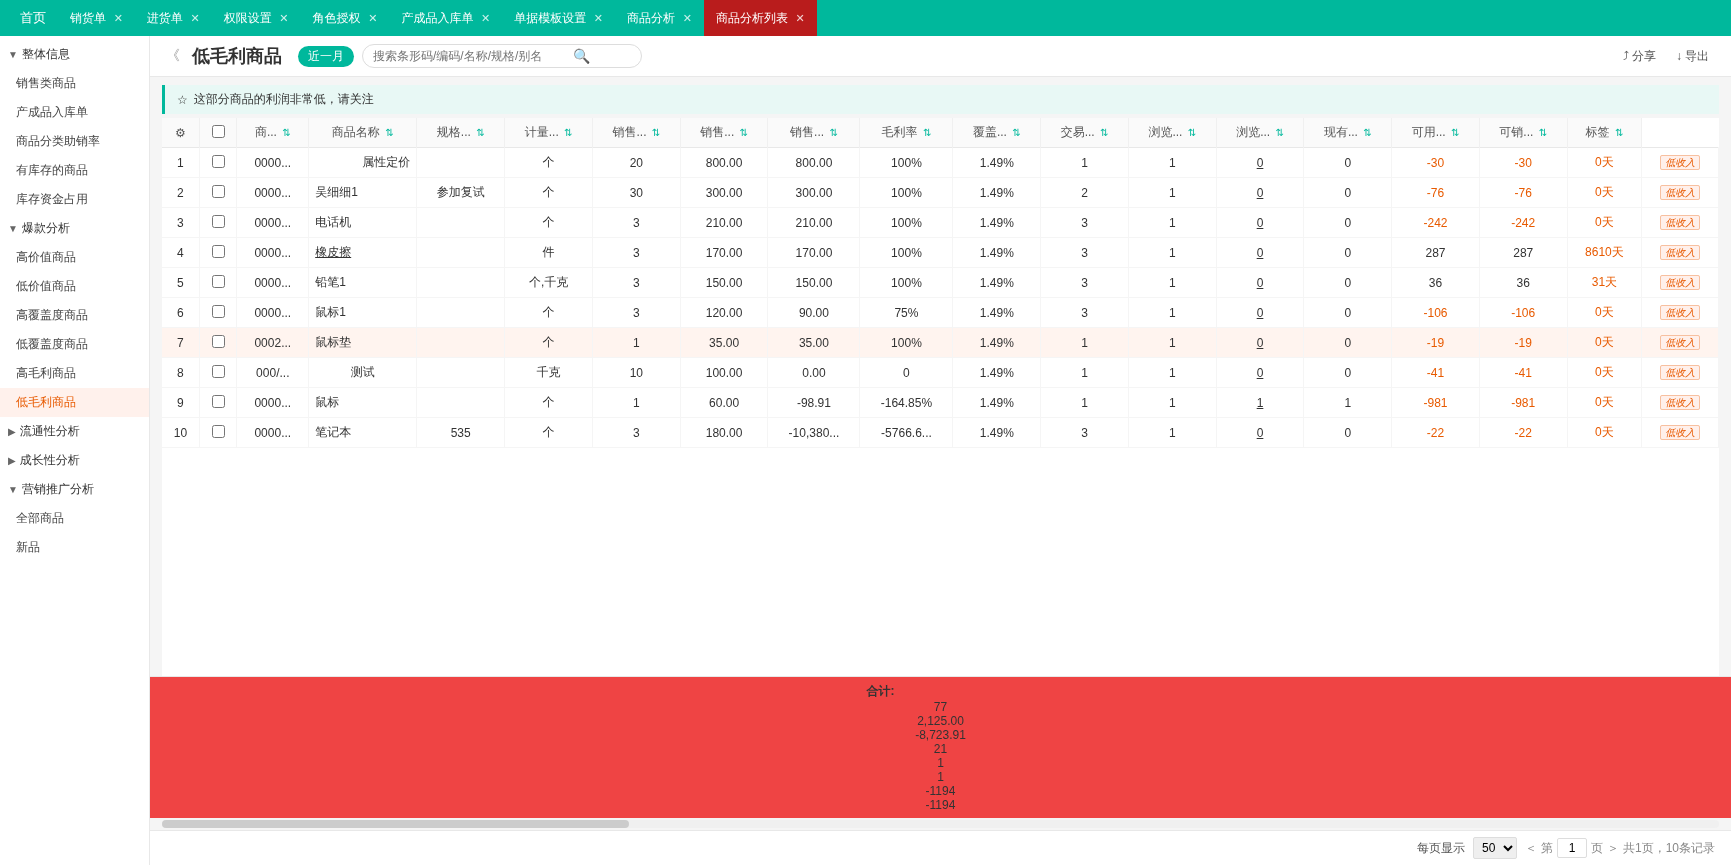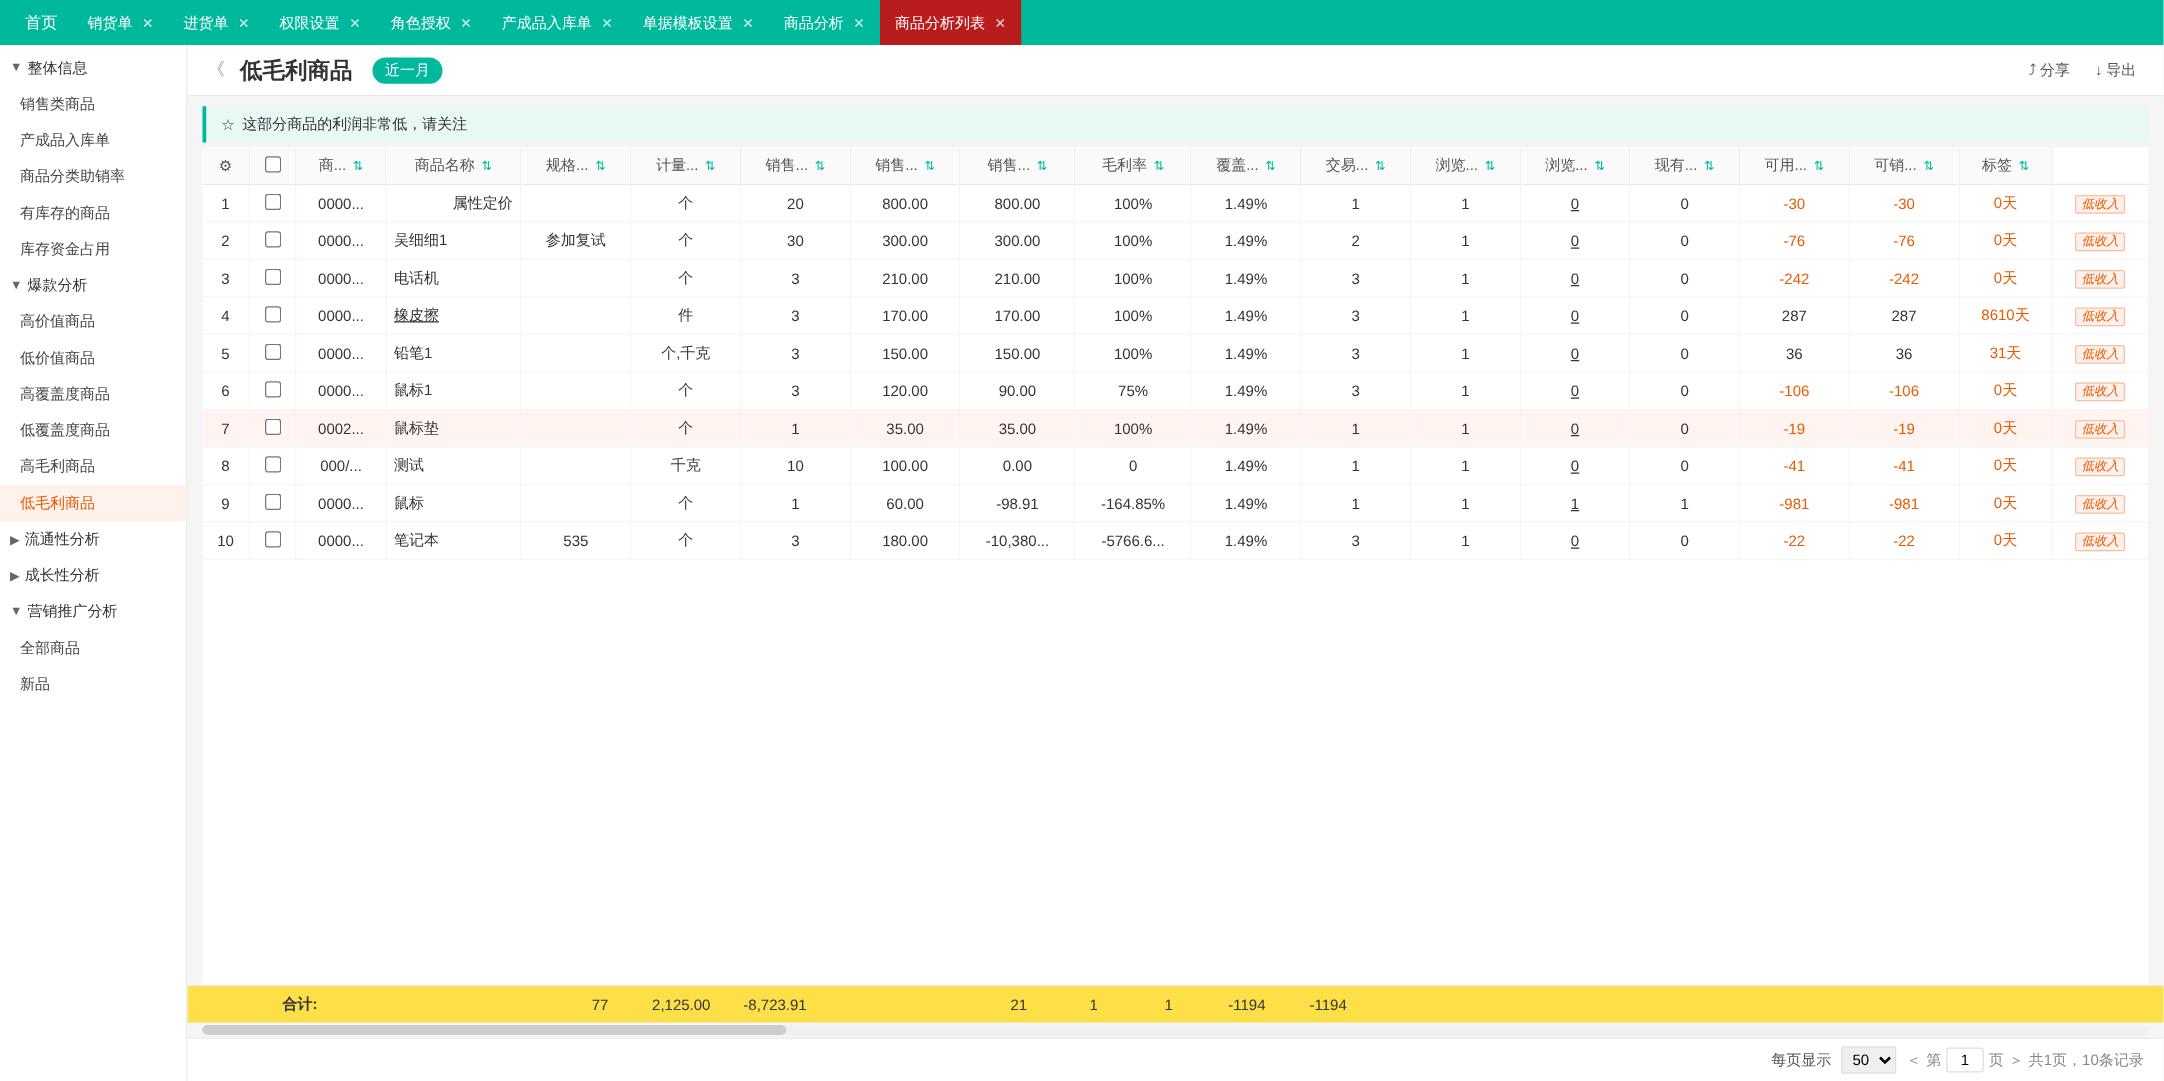--- a/index.html
+++ b/index.html
@@ -310,20 +310,24 @@
     <div class="sidebar-item">全部商品</div>
     <div class="sidebar-item">新品</div>
   </div>
 
   <div class="content-area">
 
     <div class="page-header">
       <span class="collapse-btn">《</span>
       <span class="page-title">低毛利商品</span>
       <button class="date-btn">近一月</button>
+      <div class="search-box">
+        <input type="text" placeholder="搜索条形码/编码/名称/规格/别名" style="">
+        <span class="search-icon">🔍</span>
+      </div>
       <div class="header-actions">
         <div class="action-btn">
           <span>⤴</span>
           <span>分享</span>
         </div>
         <div class="action-btn">
           <span>↓</span>
           <span>导出</span>
         </div>
       </div>
@@ -503,21 +507,21 @@
     <td>0</td>
     <td class="text-red">-19</td>
     <td class="text-red">-19</td>
     <td class="text-red">0天</td>
     <td><span class="tag-badge">低收入</span></td>
   </tr>
             <tr>
     <td>8</td>
     <td><input type="checkbox" style=""></td>
     <td>000/...</td>
-    <td style="text-align:left;">测试</td>
+    <td style="text-align:center;">测试</td>
     <td></td>
     <td>千克</td>
     <td>10</td>
     <td>100.00</td>
     <td>0.00</td>
     <td>0</td>
     <td>1.49%</td>
     <td>1</td>
     <td>1</td>
     <td style="text-decoration:underline;cursor:pointer;"><span>0</span></td>
@@ -566,21 +570,21 @@
     <td>0</td>
     <td class="text-red">-22</td>
     <td class="text-red">-22</td>
     <td class="text-red">0天</td>
     <td><span class="tag-badge">低收入</span></td>
   </tr>
           </tbody>
       </table>
     </div>
 
-    <div style="background:#fde047; border-top:1px solid #e8e8e8; display:flex; align-items:center; padding:6px 0; font-size:12px; color:#333; overflow:hidden;">
+    <div style="background:#ef4444; border-top:1px solid #e8e8e8; display:flex; align-items:center; padding:6px 0; font-size:12px; color:#333; overflow:hidden;flex-direction:column;">
       <span style="padding-left:76px; font-weight:bold; min-width:300px;">合计:</span>
       <span style="min-width:60px; text-align:center;">77</span>
       <span style="min-width:70px; text-align:center;">2,125.00</span>
       <span style="min-width:80px; text-align:center;">-8,723.91</span>
       <span style="min-width:65px; text-align:center;"></span>
       <span style="min-width:60px; text-align:center;"></span>
       <span style="min-width:60px; text-align:center;">21</span>
       <span style="min-width:60px; text-align:center;">1</span>
       <span style="min-width:60px; text-align:center;">1</span>
       <span style="min-width:65px; text-align:center;">-1194</span>

